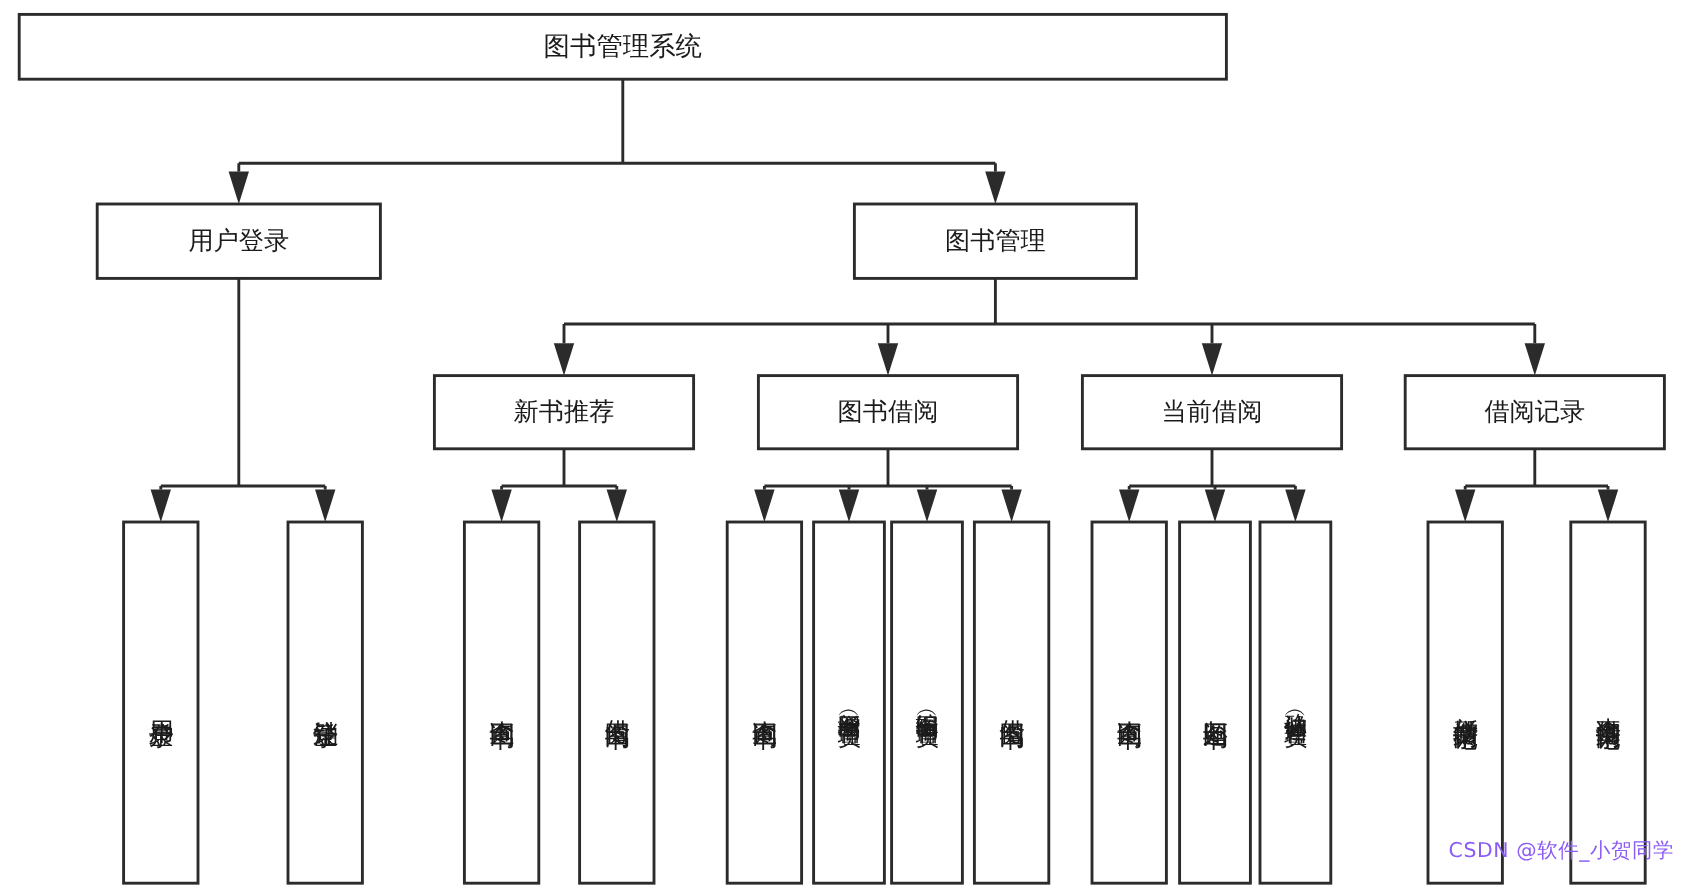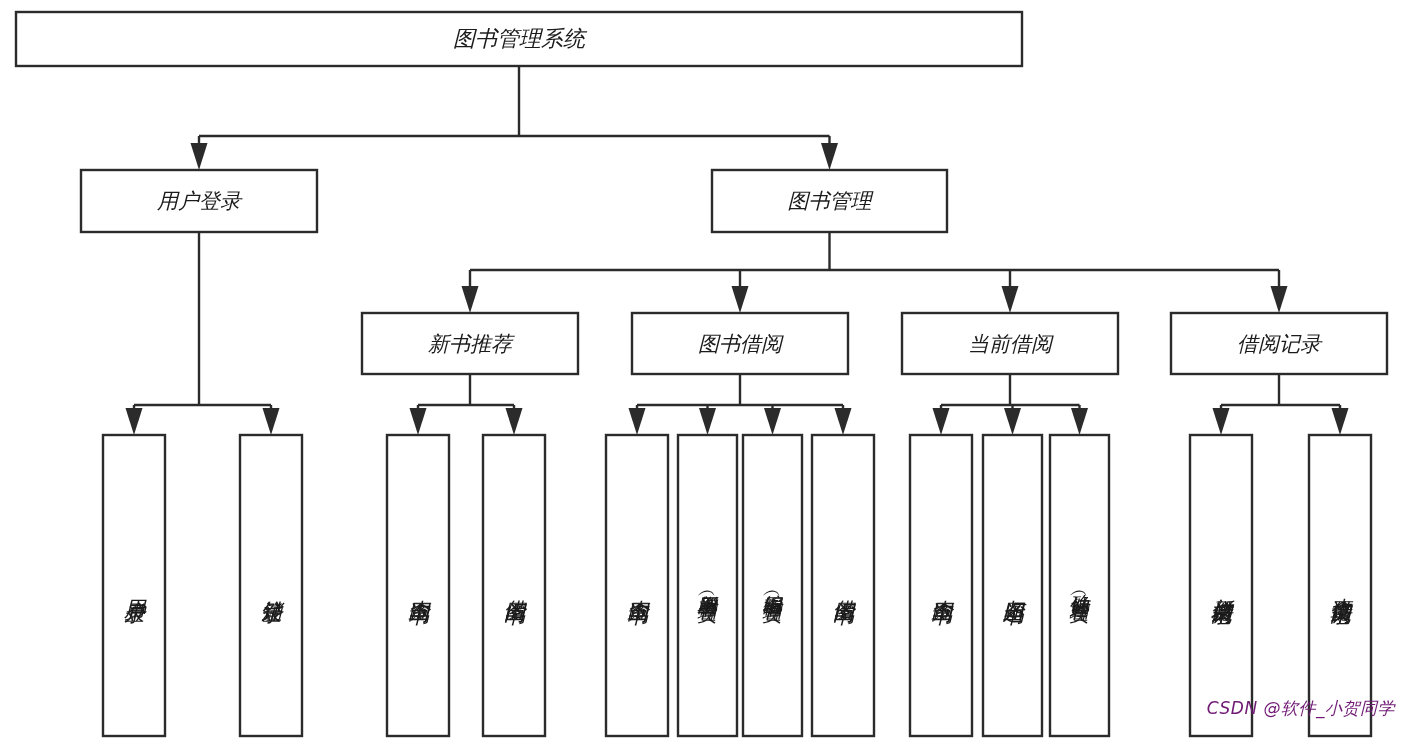--- a/index.html
+++ b/index.html
@@ -12,21 +12,20 @@
     width: 1405px;
     height: 747px;
     font-family: "DejaVu Sans", "Liberation Sans", sans-serif;
     overflow: hidden;
     position: relative;
   }
   #diagram-root {
     position: relative;
     width: 1405px;
     height: 726px;
-    font-style: italic;
   }
   svg#tree-svg {
     position: absolute;
     top: 0;
     left: 0;
     width: 1405px;
     height: 747px;
     display: block;
   }
   .node-box {
@@ -76,21 +75,21 @@
     color: #1b1b1b;
     white-space: nowrap;
     text-align: center;
   }
   .watermark {
     position: absolute;
     right: 10px;
     bottom: 6px;
     font-family: "DejaVu Sans", "Liberation Sans", sans-serif;
     font-size: 17px;
-    color: #701a75;
+    color: #8b5cf6;
     white-space: nowrap;
     letter-spacing: 0.5px;
     text-align: center;
   }
 </style>
 </head>
 <body>
 
 <div id="diagram-root">
 

